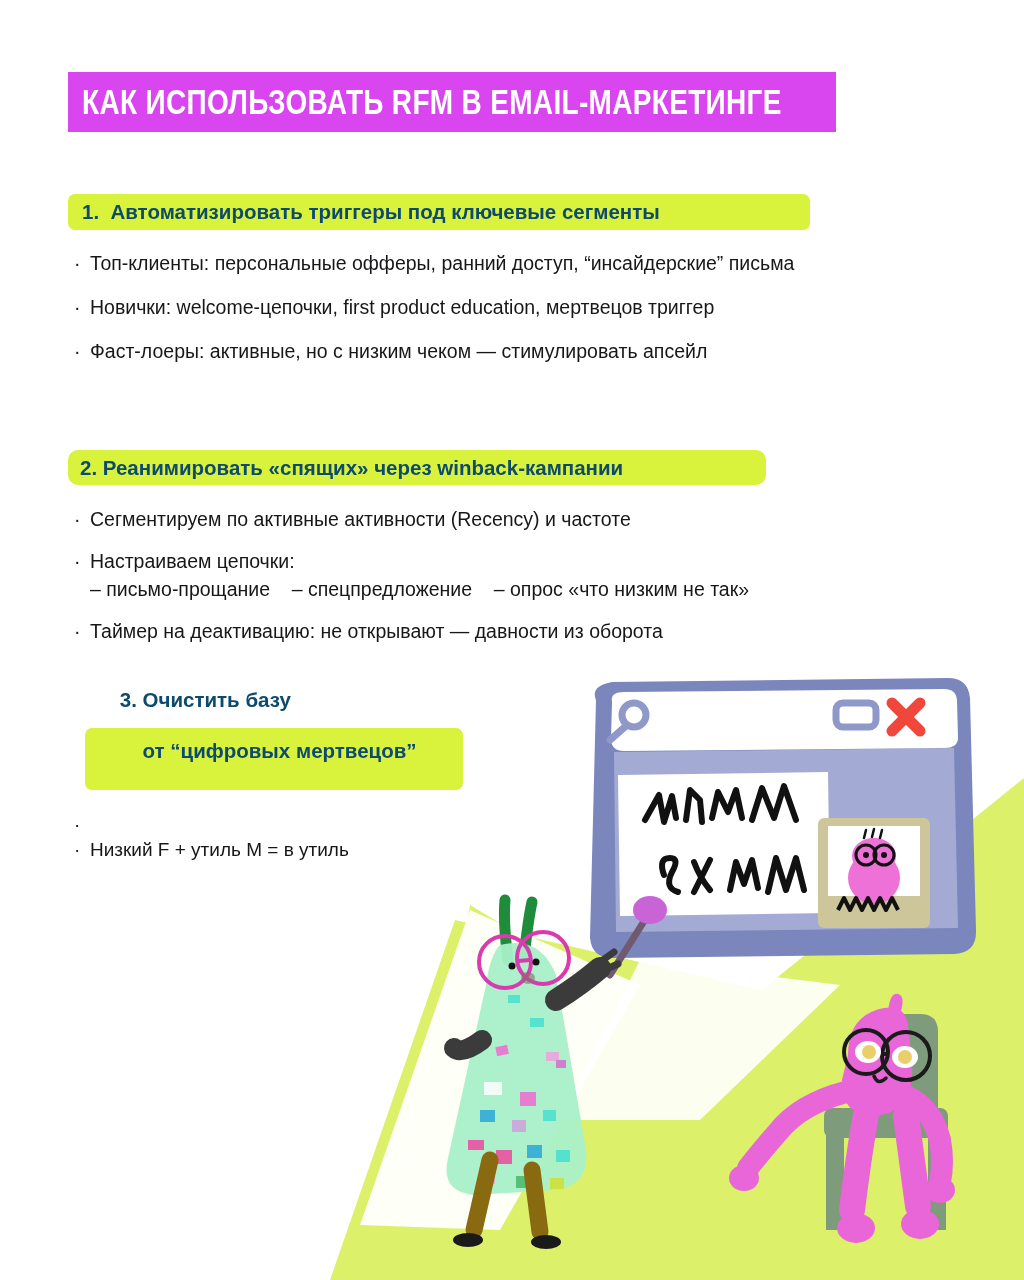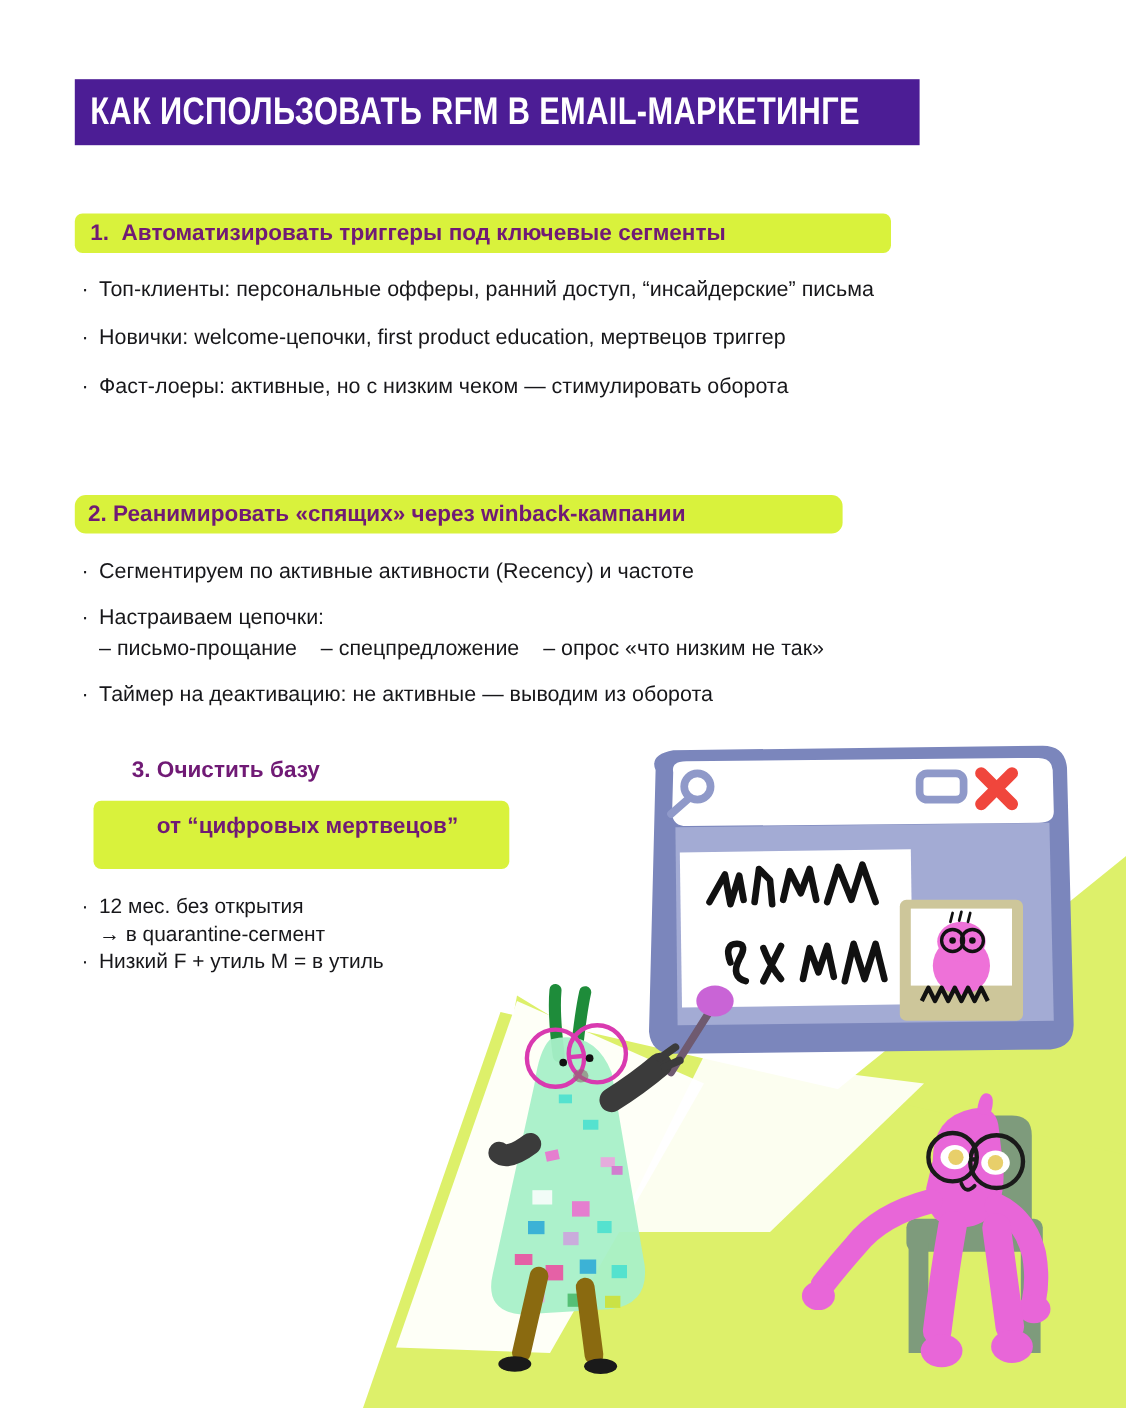--- a/index.html
+++ b/index.html
@@ -26,21 +26,21 @@
     pointer-events: none;
   }
 
   
   .title-banner {
     position: absolute;
     left: 68px;
     top: 72px;
     width: 768px;
     height: 60px;
-    background: #4c1d95;
+    background: #d946ef;
     display: flex;
     align-items: center;
     box-sizing: border-box;
     padding-left: 14px;
   }
   .title-banner .title-text {
     color: #ffffff;
     font-size: 35px;
     font-weight: bold;
     letter-spacing: 0.4px;
@@ -48,21 +48,21 @@
     transform-origin: left center;
     white-space: nowrap;
     font-family: "Liberation Sans Narrow", "Liberation Sans", sans-serif;
   }
 
   
   .hl {
     position: absolute;
     background: #d9f23c;
     border-radius: 7px;
-    color: #701a75;
+    color: #0c4a6e;
     font-weight: bold;
     box-sizing: border-box;
     display: flex;
     align-items: center;
   }
   .hl .hl-text {
     white-space: pre;
     line-height: 1.26;
   }
 
@@ -300,21 +300,21 @@
   <div class="row">
     <span class="dot">·</span>
     <span class="txt">Топ-клиенты: персональные офферы, ранний доступ, “инсайдерские” письма</span>
   </div>
   <div class="row">
     <span class="dot">·</span>
     <span class="txt">Новички: welcome-цепочки, first product education, мертвецов триггер</span>
   </div>
   <div class="row">
     <span class="dot">·</span>
-    <span class="txt">Фаст-лоеры: активные, но с низким чеком — стимулировать оборота</span>
+    <span class="txt">Фаст-лоеры: активные, но с низким чеком — стимулировать апсейл</span>
   </div>
 </div>
 
 <div class="hl" id="hl-2">
   <span class="hl-text">2. Реанимировать «спящих» через winback-кампании</span>
 </div>
 
 <div class="bullets" id="bul-2">
   <div class="row">
     <span class="dot">·</span>
@@ -322,36 +322,32 @@
   </div>
   <div class="row">
     <span class="dot">·</span>
     <span>
       <span class="txt">Настраиваем цепочки:</span>
       <div class="sub">– письмо-прощание    – спецпредложение    – опрос «что низким не так»</div>
     </span>
   </div>
   <div class="row">
     <span class="dot">·</span>
-    <span class="txt">Таймер на деактивацию: не активные — выводим из оборота</span>
+    <span class="txt">Таймер на деактивацию: не открывают — давности из оборота</span>
   </div>
 </div>
 
 <div class="hl" id="hl-3">
   <span class="hl-text">
     <span>3. Очистить базу</span><br>
     <span>    от “цифровых мертвецов”</span>
   </span>
 </div>
 
 <div class="bullets" id="bul-3">
   <div class="row">
     <span class="dot">·</span>
-    <span>
-      <span class="txt">12 мес. без открытия</span>
-      <div class="sub">→ в quarantine-сегмент</div>
-    </span>
   </div>
   <div class="row">
     <span class="dot">·</span>
     <span class="txt">Низкий F + утиль M = в утиль</span>
   </div>
 </div>
 
 </body></html>

